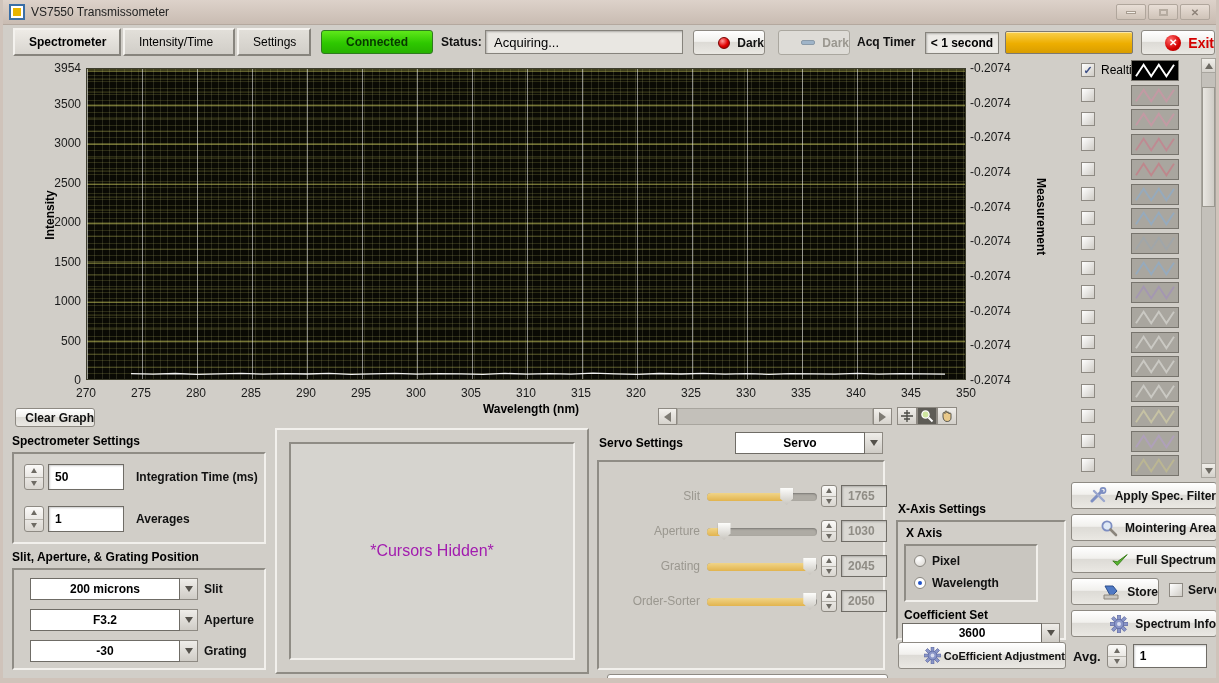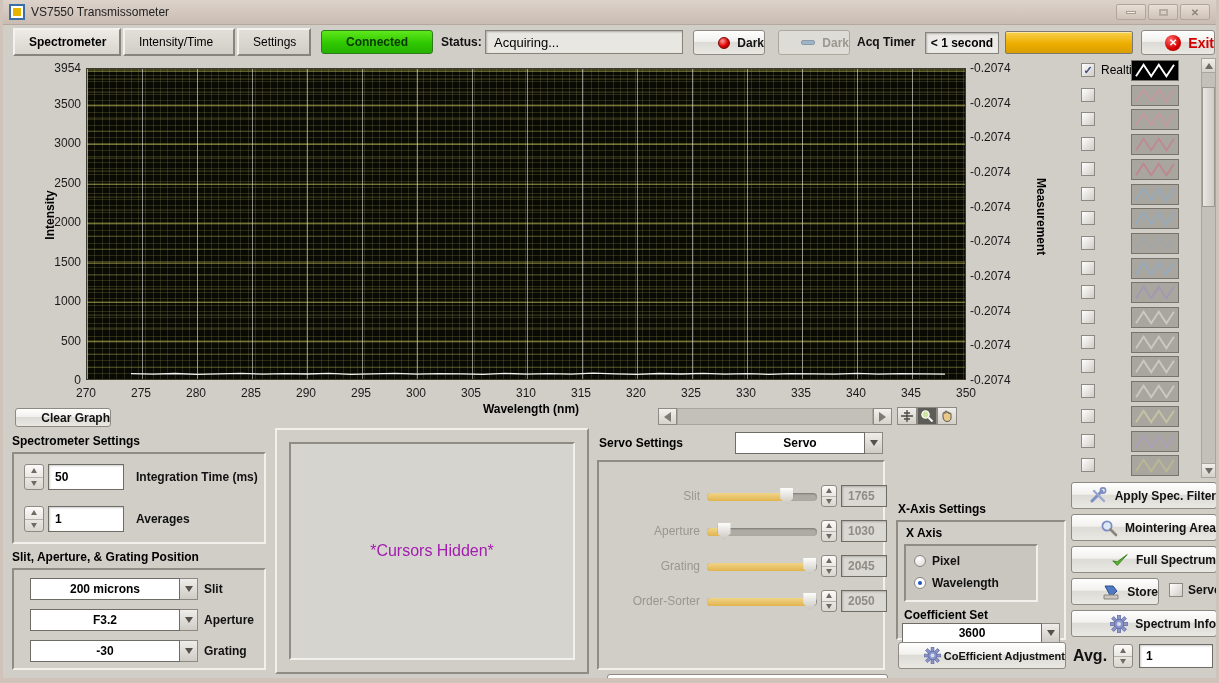--- a/index.html
+++ b/index.html
@@ -59,21 +59,21 @@
       repeating-linear-gradient(to right, rgba(165,165,120,.20) 0 1px, transparent 1px 7.3px);
     background-position:0 0,0 35.8px,0 9.6px,0 0,0 0;}
   .plot svg{position:absolute;left:0;top:0;}
   .ytick{position:absolute;left:6px;width:64px;height:14px;text-align:right;font-size:12px;color:#1a1a1a;}
   .xtick{position:absolute;top:328px;width:34px;height:14px;text-align:center;font-size:12px;color:#1a1a1a;}
   .rtick{position:absolute;left:959px;width:58px;height:14px;text-align:left;font-size:12px;color:#1a1a1a;}
   .yaxis-label{position:absolute;left:14px;top:150px;transform:rotate(-90deg);transform-origin:center;
     font-size:12px;font-weight:bold;}
   .raxis-label{position:absolute;left:1023px;top:120px;writing-mode:vertical-rl;font-size:12px;font-weight:bold;}
   .xaxis-label{position:absolute;left:380px;top:344px;width:280px;text-align:center;font-size:12px;font-weight:bold;}
-  .cleargraph{position:absolute;left:4px;top:350px;width:96px;height:19px;}
+  .cleargraph{position:absolute;left:4px;top:350px;width:80px;height:19px;}
   .harrow{position:absolute;top:350px;width:19px;height:17px;border:1px solid #8e8a83;
     background:linear-gradient(#f2f0ec,#d6d3cd);display:flex;align-items:center;justify-content:center;}
   .trough{position:absolute;left:666px;top:350px;width:196px;height:17px;background:#c3c0ba;border:1px solid #a8a59e;}
   .tri-l{width:0;height:0;border-top:5px solid transparent;border-bottom:5px solid transparent;border-right:7px solid #7e7b74;}
   .tri-r{width:0;height:0;border-top:5px solid transparent;border-bottom:5px solid transparent;border-left:7px solid #7e7b74;}
   .gtools{position:absolute;left:886px;top:349px;display:flex;}
   .gtool{width:20px;height:18px;border:1px solid #8e8a83;display:flex;align-items:center;justify-content:center;
     background:linear-gradient(#efede9,#d3d0ca);font-size:11px;color:#3a3a3a;}
   .gtool.active{background:#5e5c56;color:#fff;}
   
@@ -636,21 +636,21 @@
             <rect x="0" y="7.5" width="18" height="3"></rect>
           <rect x="7.5" y="0" width="3" height="18" transform="rotate(45 9 9)"></rect>
             <rect x="7.5" y="0" width="3" height="18" transform="rotate(-45 9 9)"></rect>
           <circle cx="9" cy="9" r="4.6"></circle>
           </g>
         <circle cx="9" cy="9" r="2" fill="#d8dcef"></circle>
       </svg>
       <span>Spectrum Info</span>
     </div>
     <div style="position:absolute;left:2px;top:166px;display:flex;align-items:center;gap:6px;">
-      <span class="lbl" style="font-size:16px;">Avg.</span>
+      <span class="lbl" style="font-size:13px;">Avg.</span>
       <div class="spin" style="height:24px;">
           <div>
             <span class="tri-u"></span>
           </div>
           <div>
             <span class="tri-d"></span>
           </div>
         </div>
       <div class="field avg-field">1</div>
     </div>

